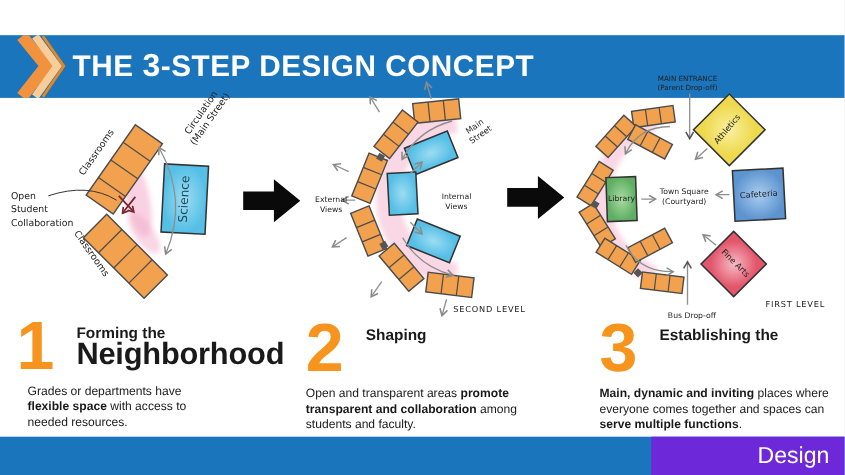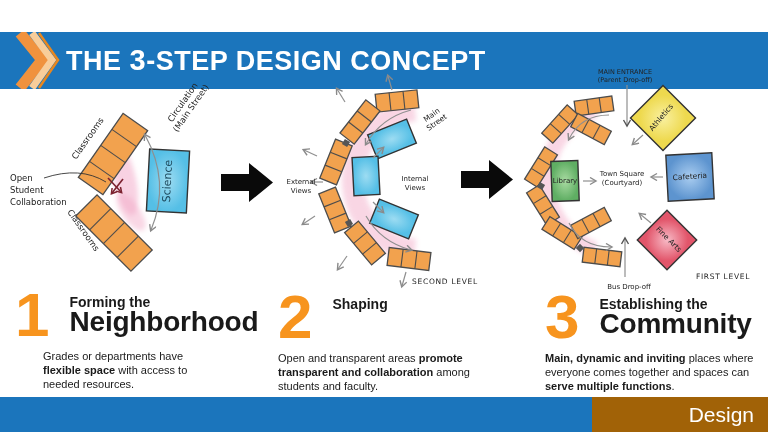--- a/index.html
+++ b/index.html
@@ -26,26 +26,26 @@
   text.cap{font-family:"DejaVu Sans",sans-serif;font-size:7.5px;letter-spacing:.7px;fill:#222;}
   .blkarrow{position:absolute;}
   
   .step{position:absolute;}
   .step-head{display:flex;align-items:flex-start;}
   .step-num{font-size:62px;line-height:48px;font-weight:700;color:#F7941E;}
   .step-titles{margin-left:20px;padding-top:4px;color:#1a1a1a;}
   .t1{font-size:14px;font-weight:600;line-height:15px;}
   .t2{font-size:28px;font-weight:800;line-height:23px;letter-spacing:-.2px;}
   .step-body{margin:10px 0 0 0;font-size:11px;line-height:14px;color:#1a1a1a;}
-  .step1 .step-body{margin-left:28px;width:172px;}
+  .step1 .step-body{margin-left:10px;width:172px;}
   .step2 .step-body{width:200px;}
   .step3 .step-body{width:228px;}
   
   .footer-blue{position:absolute;left:0;top:397px;width:768px;height:35px;background:#1B75BC;}
-  .footer-orange{position:absolute;left:592px;top:397px;width:176px;height:35px;background:#a16207;
+  .footer-orange{position:absolute;left:592px;top:397px;width:176px;height:35px;background:#6d28d9;
                  color:#ffffff;font-size:21px;line-height:35px;text-align:right;padding-right:14px;
                  box-sizing:border-box;}
 </style>
 </head>
 <body>
 
 <div class="slide">
 
   <svg width="0" height="0" style="position:absolute">
     <defs>
@@ -297,21 +297,20 @@
       </div>
     </div>
     <p class="step-body"><span>Open and transparent areas </span><b>promote transparent and collaboration</b><span> among students and faculty.</span></p>
   </div>
 
   <div class="step step3" style="left:545px;top:293px;width:230px">
     <div class="step-head">
       <div class="step-num">3</div>
       <div class="step-titles">
         <div class="t1">Establishing the</div>
-        <div class="t2">Community</div>
       </div>
     </div>
     <p class="step-body"><b>Main, dynamic and inviting</b><span> places where everyone comes together and spaces can </span><b>serve multiple functions</b><span>.</span></p>
   </div>
 
   <div class="footer-blue"></div>
   <div class="footer-orange"><span>Design</span></div>
 
 </div>
 

